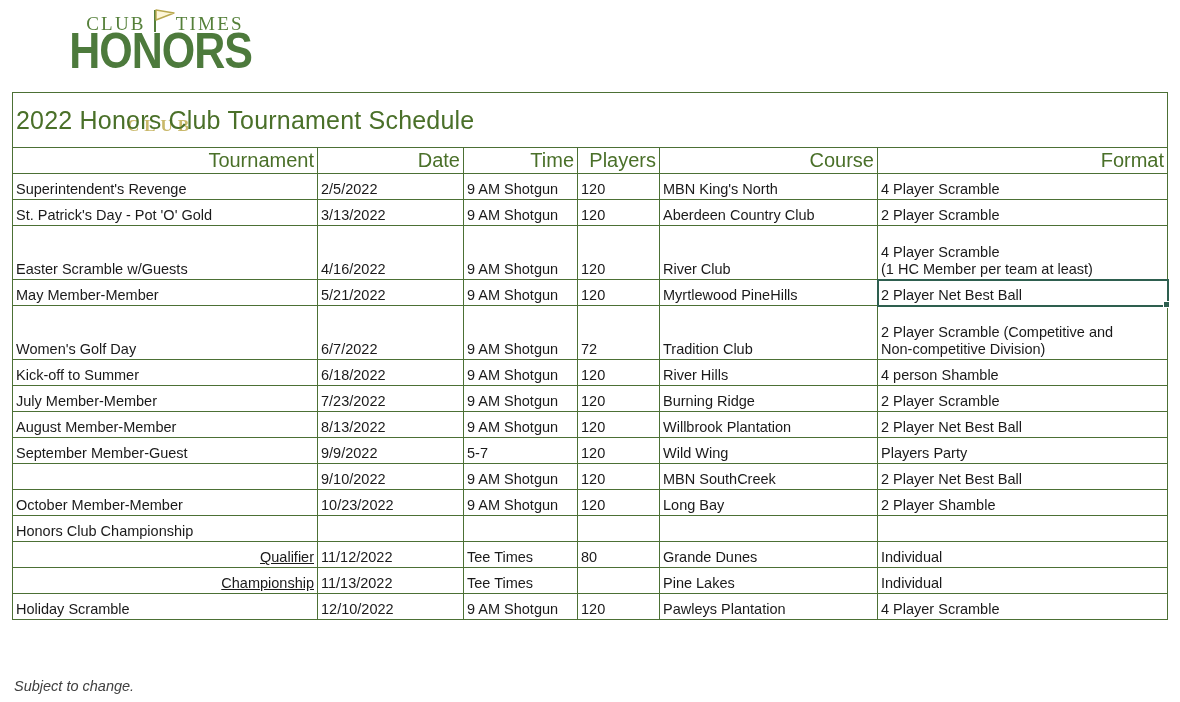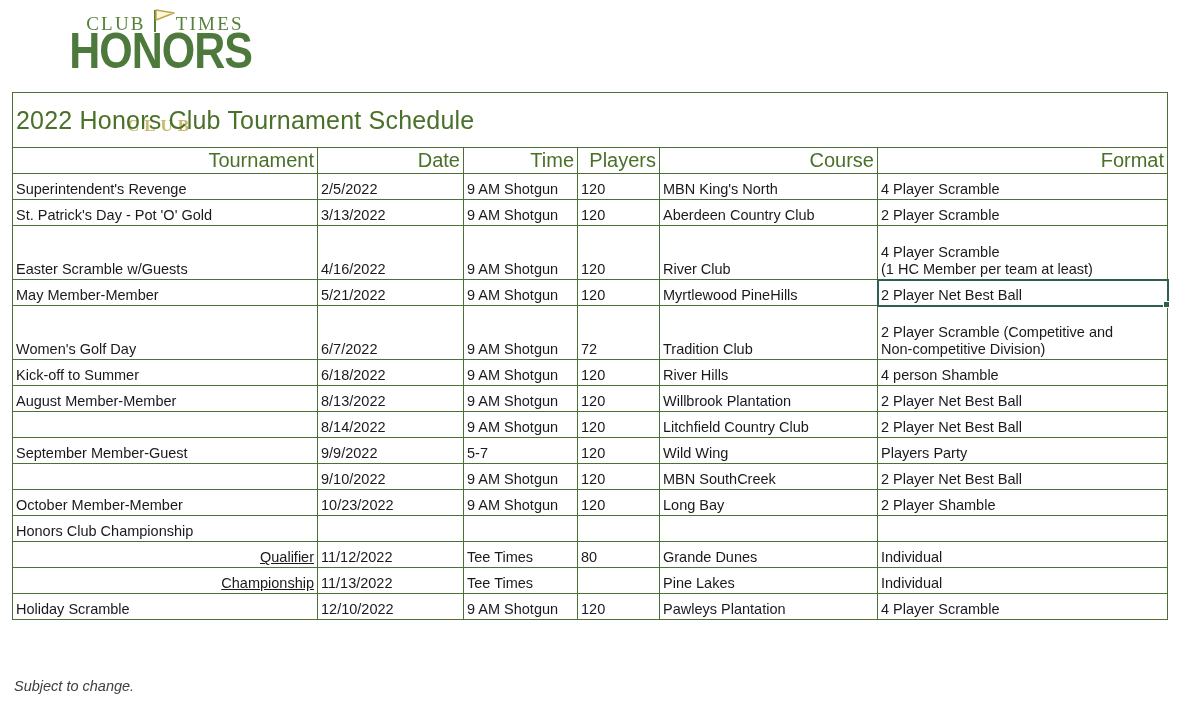--- a/index.html
+++ b/index.html
@@ -247,33 +247,33 @@
       </tr>
       <tr class="r-std">
         <td class="left">Kick-off to Summer</td>
         <td class="num">6/18/2022</td>
         <td class="left">9 AM Shotgun</td>
         <td class="num">120</td>
         <td class="left">River Hills</td>
         <td class="left">4 person Shamble</td>
       </tr>
       <tr class="r-std">
+        <td class="left">July Member-Member</td>
+        <td class="num">7/23/2022</td>
+        <td class="left">9 AM Shotgun</td>
+        <td class="num">120</td>
+        <td class="left">Burning Ridge</td>
+        <td class="left">2 Player Scramble</td>
+      </tr>
+      <tr class="r-std">
         <td class="left">August Member-Member</td>
         <td class="num">8/13/2022</td>
         <td class="left">9 AM Shotgun</td>
         <td class="num">120</td>
         <td class="left">Willbrook Plantation</td>
-        <td class="left">2 Player Net Best Ball</td>
-      </tr>
-      <tr class="r-std">
-        <td class="left"></td>
-        <td class="num">8/14/2022</td>
-        <td class="left">9 AM Shotgun</td>
-        <td class="num">120</td>
-        <td class="left">Litchfield Country Club</td>
         <td class="left">2 Player Net Best Ball</td>
       </tr>
       <tr class="r-std">
         <td class="left">September Member-Guest</td>
         <td class="num">9/9/2022</td>
         <td class="left">5-7</td>
         <td class="num">120</td>
         <td class="left">Wild Wing</td>
         <td class="left">Players Party</td>
       </tr>

